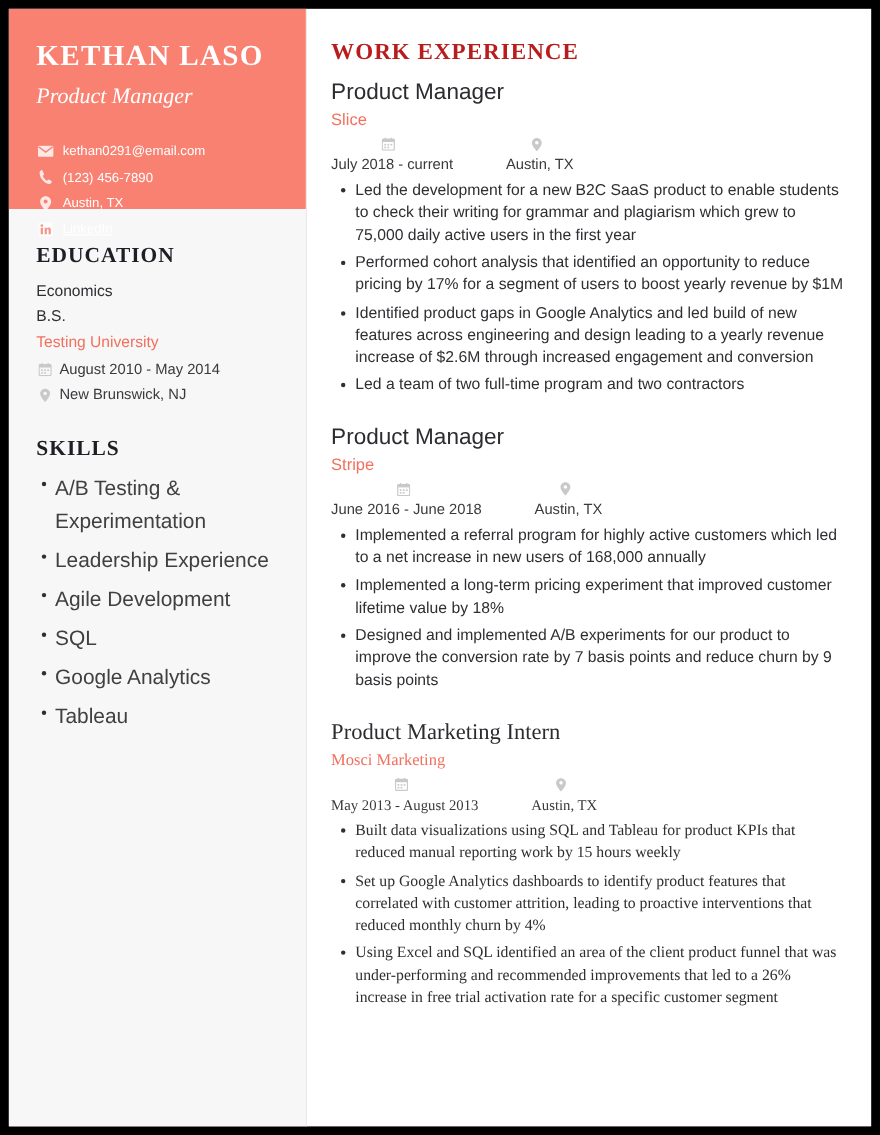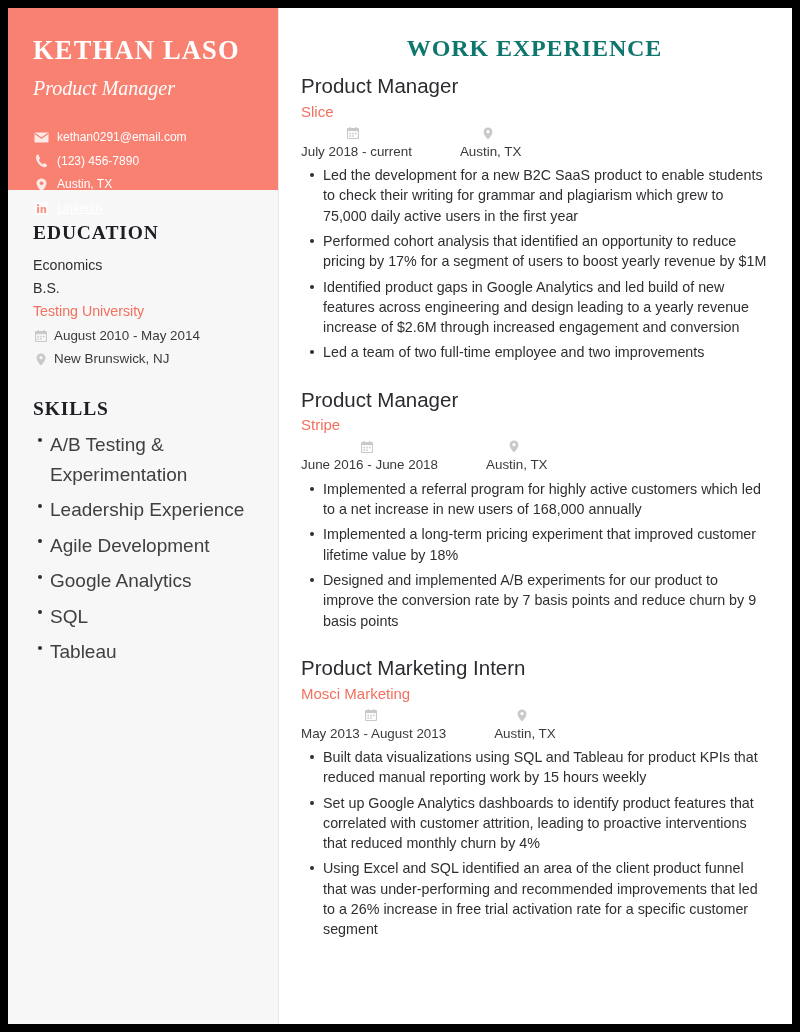--- a/index.html
+++ b/index.html
@@ -150,29 +150,28 @@
   
   .main {
     flex: 1 1 auto;
     padding: 27px 24px 0 22px;
     box-sizing: border-box;
   }
 
   .main-head {
     font-family: "Liberation Serif", serif;
     font-weight: bold;
-    font-size: 24px;
+    font-size: 21px;
     letter-spacing: 0.9px;
-    color: #0f766e;
+    color: #b91c1c;
     margin: 0 0 11px 0;
-    text-align: center;
   }
 
   .job { margin-bottom: 24px; }
-  .job:last-child { margin-bottom: 0; }
+  .job:last-child { margin-bottom: 0; font-family: Liberation Serif, serif; }
 
   .job-title {
     font-size: 20.5px;
     color: #2b2b30;
     font-weight: normal;
     line-height: 1.3;
     margin: 0 0 1px 0;
   }
   .job-company {
     font-size: 15px;
@@ -298,22 +297,22 @@
         <span>New Brunswick, NJ</span>
       </div>
     </section>
 
     <section class="side-sec skills">
       <h2 class="side-head">SKILLS</h2>
       <ul class="skill-list">
         <li class="skill-item">A/B Testing &amp; Experimentation</li>
         <li class="skill-item">Leadership Experience</li>
         <li class="skill-item">Agile Development</li>
+        <li class="skill-item">SQL</li>
         <li class="skill-item">Google Analytics</li>
-        <li class="skill-item">SQL</li>
         <li class="skill-item">Tableau</li>
       </ul>
     </section>
 
   </aside>
 
   <main class="main">
     <h2 class="main-head">WORK EXPERIENCE</h2>
 
     <article class="job">
@@ -343,21 +342,21 @@
                 <circle cx="5" cy="4.7" r="1.6" fill="#ffffff"></circle>
               </svg>
           </span>
           <span>Austin, TX</span>
         </div>
       </div>
       <ul class="bullets">
         <li class="bullet">Led the development for a new B2C SaaS product to enable students to check their writing for grammar and plagiarism which grew to 75,000 daily active users in the first year</li>
         <li class="bullet">Performed cohort analysis that identified an opportunity to reduce pricing by 17% for a segment of users to boost yearly revenue by $1M</li>
         <li class="bullet">Identified product gaps in Google Analytics and led build of new features across engineering and design leading to a yearly revenue increase of $2.6M through increased engagement and conversion</li>
-        <li class="bullet">Led a team of two full-time employee and two improvements</li>
+        <li class="bullet">Led a team of two full-time program and two contractors</li>
       </ul>
     </article>
 
     <article class="job">
       <h3 class="job-title">Product Manager</h3>
       <div class="job-company">Stripe</div>
       <div class="job-meta">
         <div class="meta-row">
           <span class="meta-ico">
             <svg width="12" height="12" viewBox="0 0 12 12">

